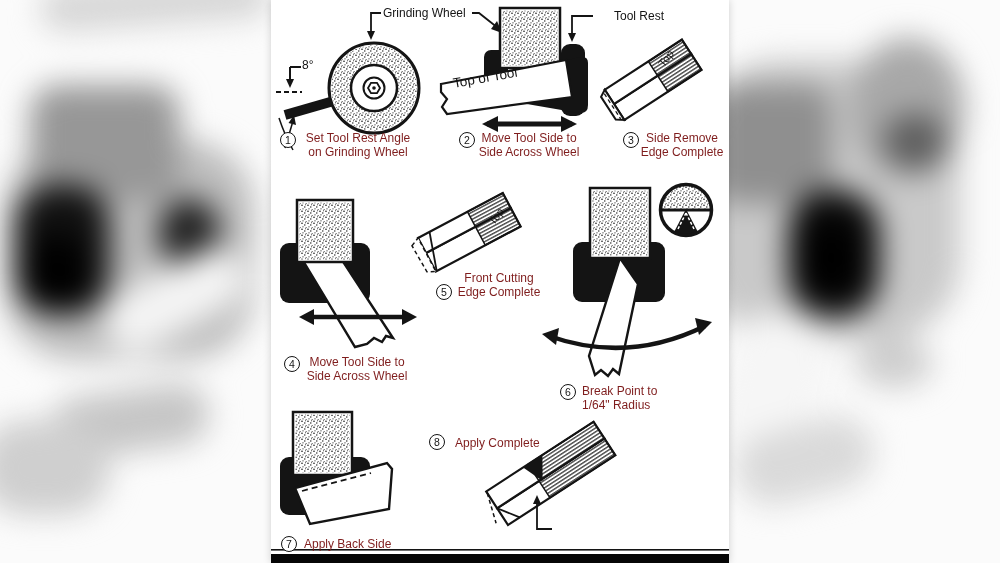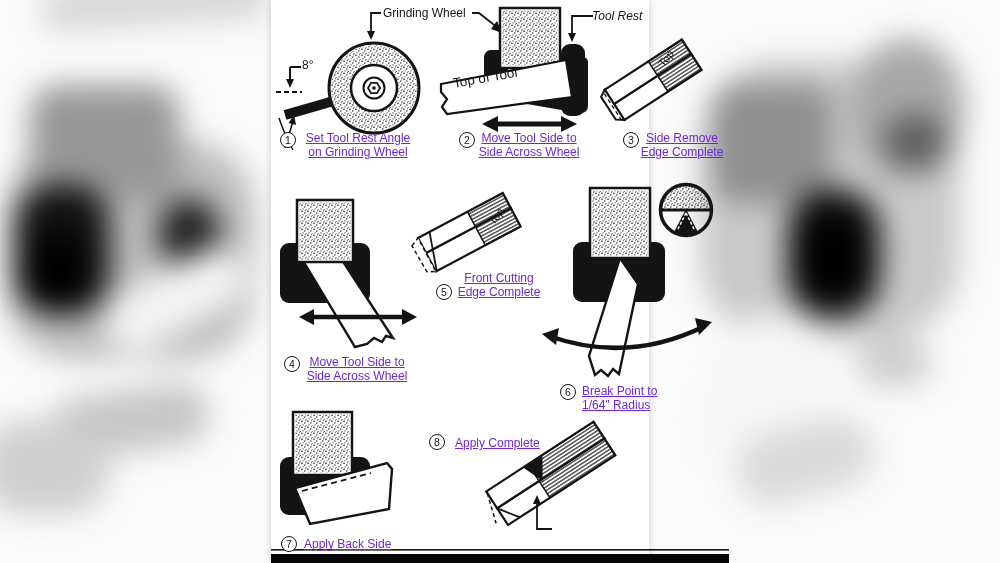--- a/index.html
+++ b/index.html
@@ -2,25 +2,25 @@
 <html><head>
 <meta charset="utf-8">
 <style>
   html,body{margin:0;padding:0;background:#ffffff;}
   #stage{position:relative;width:1000px;height:563px;overflow:hidden;
          font-family:"Liberation Sans",sans-serif;color:#141414;background:#fbfbfb;}
   
   .blur-layer{position:absolute;inset:-30px;filter:blur(15px);}
   .blob{position:absolute;}
   
-  #panel{position:absolute;left:271px;top:0;width:378px;height:563px;background:#ffffff;
+  #panel{position:absolute;left:271px;top:0;width:458px;height:563px;background:#ffffff;
          box-shadow:0 0 8px rgba(0,0,0,.18);}
   #panel svg{position:absolute;left:0;top:0;}
   .lbl{position:absolute;font-size:12px;line-height:14px;white-space:nowrap;color:#141414;}
-  .cap{position:absolute;font-size:12px;line-height:14px;color:#6d28d9;text-align:center;text-decoration:underline;}
+  .cap{position:absolute;font-size:12px;line-height:14px;color:#7f1d1d;text-align:center;}
   .cap.left{text-align:left;}
   .num{position:absolute;width:16px;height:16px;box-sizing:border-box;border:1.7px solid #141414;
        border-radius:50%;background:#fff;font-size:10.5px;line-height:12px;
        display:flex;align-items:center;justify-content:center;}
   .rot{transform-origin:left top;}
 </style>
 </head>
 <body>
 
 <div id="stage">
@@ -182,21 +182,21 @@
       <g stroke="#141414" fill="none">
         <polyline points="281,529 266,529 266,501" stroke-width="1.8"></polyline>
         <polygon points="266,495 262,504 270,504" fill="#141414" stroke="none"></polygon>
       </g>
 
       <rect x="0" y="549" width="458" height="1.6" fill="#141414"></rect>
       <rect x="0" y="554" width="458" height="9" fill="#060606"></rect>
     </svg>
 
     <div class="lbl" style="left:112px;top:6px;">Grinding Wheel</div>
-    <div class="lbl" style="left:321px;top:9px;font-style:italic;">Tool Rest</div>
+    <div class="lbl" style="left:343px;top:9px;">Tool Rest</div>
     <div class="lbl" style="left:31px;top:58px;">8°</div>
     <div class="lbl rot" style="left:181px;top:77px;font-size:13.5px;transform:rotate(-10deg);">Top of Tool</div>
     <div class="lbl rot" style="left:384px;top:61px;font-size:11px;transform:rotate(-52deg);">Top</div>
     <div class="lbl rot" style="left:214px;top:219px;font-size:11px;transform:rotate(-52deg);">Top</div>
 
     <div class="num" style="left:9px;top:132px;">1</div>
     <div class="num" style="left:188px;top:132px;">2</div>
     <div class="num" style="left:352px;top:132px;">3</div>
     <div class="num" style="left:13px;top:356px;">4</div>
     <div class="num" style="left:165px;top:284px;">5</div>

